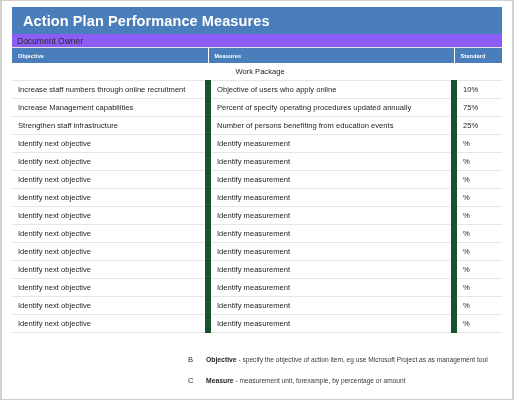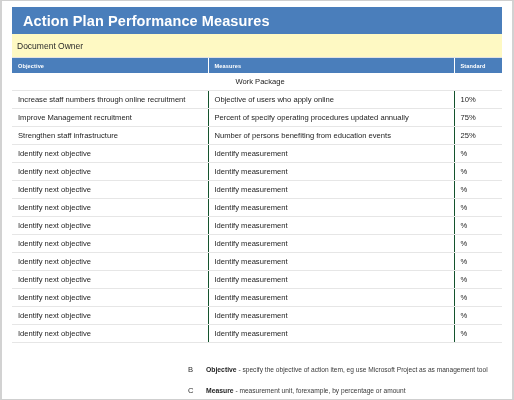--- a/index.html
+++ b/index.html
@@ -37,26 +37,26 @@
   .title-bar .title-text {
     color: #ffffff;
     font-size: 14.5px;
     font-weight: bold;
     letter-spacing: 0.1px;
     white-space: nowrap;
   }
 
   
   .owner-strip {
-    height: 24px;
+    height: 14px;
     display: flex;
     align-items: center;
     padding-left: 5px;
     box-sizing: border-box;
-    background: #fef9c3;
+    background: #8b5cf6;
     border-bottom: 1px solid #e2e2e2;
   }
   .owner-strip .owner-text {
     font-size: 8.5px;
     color: #2b2b2b;
   }
 
   
   table.measures {
     width: 100%;
@@ -81,21 +81,21 @@
     vertical-align: middle;
   }
   table.measures thead th:last-child { border-right: none; }
 
   table.measures tbody td {
     font-size: 7.6px;
     color: #232323;
     padding: 0 0 0 6px;
     height: 17px;
     border-bottom: 1px solid #e6e6e6;
-    border-right: 1px solid #14532d;
+    border-right: 6px solid #14532d;
     background: #ffffff;
     vertical-align: middle;
     white-space: nowrap;
     overflow: hidden;
   }
   table.measures tbody td:last-child { border-right: none; }
 
   tr.section-row td {
     background: #ececec;
     font-size: 8px;
@@ -163,21 +163,21 @@
     <tbody id="table-body">
       <tr class="section-row">
         <td colspan="3">Work Package</td>
       </tr>
     <tr>
           <td>Increase staff numbers through online recruitment</td>
           <td>Objective of users who apply online</td>
           <td>10%</td>
         </tr>
         <tr>
-          <td>Improve Management recruitment</td>
+          <td>Increase Management capabilities</td>
           <td>Percent of specify operating procedures updated annually</td>
           <td>75%</td>
         </tr>
         <tr>
           <td>Strengthen staff infrastructure</td>
           <td>Number of persons benefiting from education events</td>
           <td>25%</td>
         </tr>
         <tr>
           <td>Identify next objective</td>

